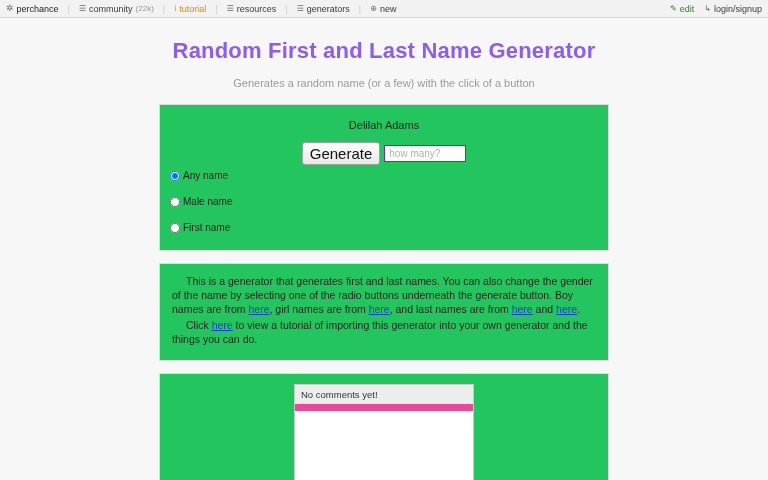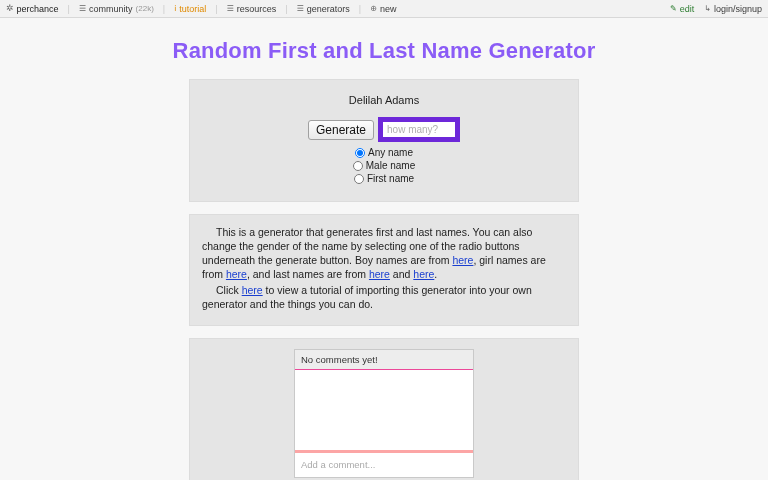--- a/index.html
+++ b/index.html
@@ -53,68 +53,67 @@
     font-weight: bold;
     letter-spacing: 0.2px;
   }
   .subtitle {
     font-size: 11px;
     color: #9a9a9a;
     margin: 13px 0 0 0;
   }
 
   .panel {
-    width: 390px;
+    width: 450px;
     margin: 0 auto;
-    background: #e5e5e5;
+    background: #22c55e;
     border: 1px solid #dcdcdc;
     position: relative;
   }
   .panel-generator {
     margin-top: 15px;
     padding: 14px 10px 16px 10px;
   }
   .name-output {
     font-size: 11px;
     color: #222;
     margin-bottom: 11px;
   }
   .gen-row {
     display: flex;
     justify-content: center;
     align-items: center;
     gap: 4px;
   }
   .gen-button {
     font-family: "Liberation Sans", sans-serif;
-    font-size: 12px;
+    font-size: 15px;
     padding: 2px 7px;
     border: 1px solid #a0a0a0;
     background: linear-gradient(#fdfdfd, #e8e8e8);
     border-radius: 3px;
     color: #111;
     cursor: pointer;
   }
   .howmany {
     font-family: "Liberation Sans", sans-serif;
     font-size: 10px;
     padding: 2px 4px;
     width: 82px;
-    border: 5px solid #6d28d9;
+    border: 1px solid #6d28d9;
     background: #fff;
     color: #333;
   }
   .howmany::placeholder { color: #b0b0b0; }
 
   .radios {
     margin-top: 4px;
     display: flex;
     flex-direction: column;
-    align-items: center;
-    gap: 0px;
+    gap: 13px;
   }
   .radio-line {
     display: flex;
     align-items: center;
     gap: 3px;
     font-size: 10px;
     color: #222;
     line-height: 13px;
   }
   .radio-line input { margin: 0; width: 10px; height: 10px; }
@@ -137,21 +136,21 @@
   }
   .comments-box {
     width: 180px;
     margin: 0 auto;
     border: 1px solid #c9c9c9;
     background: #fff;
     text-align: left;
   }
   .comment-header {
     background: #ededed;
-    border-bottom: 1px solid #ec4899;
+    border-bottom: 7px solid #ec4899;
     font-size: 9.5px;
     color: #333;
     padding: 4px 6px;
   }
   .comment-body { height: 80px; background: #fff; }
   .comment-input {
     border-top: 3px solid #fca5a5;
     padding: 6px;
     font-size: 9.5px;
     color: #aaa;
@@ -209,20 +208,21 @@
     <a class="nav-item" href="#">
       <span class="glyph">↳</span>
       <span>login/signup</span>
     </a>
   </div>
 </div>
 
 <div class="page">
 
   <h1 class="title">Random First and Last Name Generator</h1>
+  <p class="subtitle">Generates a random name (or a few) with the click of a button</p>
 
   <div class="panel panel-generator">
     <div class="name-output">Delilah Adams</div>
 
     <div class="gen-row">
       <button class="gen-button">Generate</button>
       <input class="howmany" type="text" placeholder="how many?" style="">
     </div>
 
     <div class="radios">

